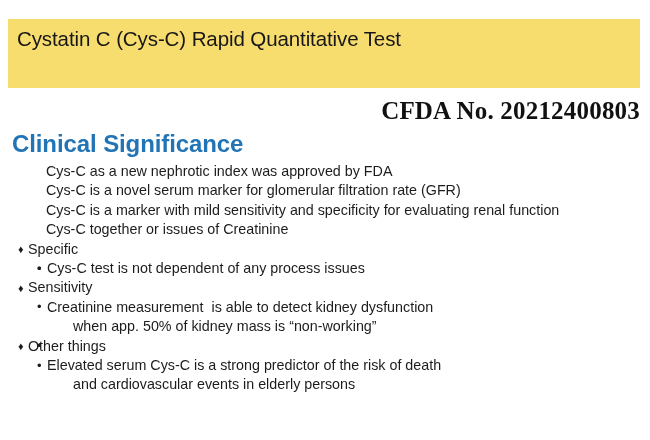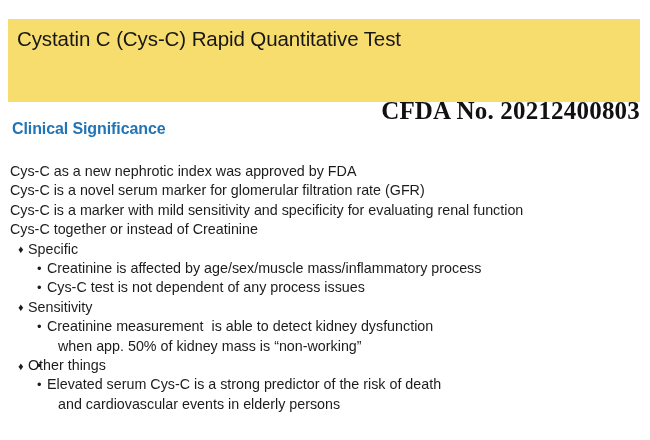--- a/index.html
+++ b/index.html
@@ -16,21 +16,21 @@
     color: #1a1a1a;
     -webkit-font-smoothing: antialiased;
   }
 
   
   .title-banner {
     position: absolute;
     left: 8px;
     top: 19px;
     width: 632px;
-    height: 83px;
+    height: 69px;
     background: #F7DC6E;
     box-sizing: border-box;
     padding: 5px 0 0 9px;
   }
   .title-line {
     font-size: 20.5px;
     line-height: 29px;
     color: #171717;
     white-space: nowrap;
     letter-spacing: -0.1px;
@@ -47,22 +47,22 @@
     line-height: 22px;
     color: #111111;
     white-space: nowrap;
     letter-spacing: 0.2px;
   }
 
   
   .section-heading {
     position: absolute;
     left: 12px;
-    top: 118px;
-    font-size: 16px;
+    top: 133px;
+    font-size: 24px;
     font-weight: bold;
     color: #2274B5;
     line-height: 22px;
     letter-spacing: -0.1px;
   }
 
   
   .content {
     position: absolute;
     left: 0;
@@ -70,24 +70,24 @@
     width: 650px;
   }
   .line {
     font-size: 14.3px;
     line-height: 19.4px;
     color: #1c1c1c;
     white-space: pre;
     position: relative;
   }
   
-  .lvl0 { padding-left: 10px; }
+  .lvl0 { padding-left: 10px; margin-left: 36px; }
   .lvl1 { padding-left: 28px; }
   .lvl2 { padding-left: 47px; }
-  .lvl2-cont { padding-left: 58px; }
+  .lvl2-cont { padding-left: 58px; margin-left: 15px; }
 
   .bullet {
     position: absolute;
     color: #1c1c1c;
   }
   .lvl1 > .bullet {
     left: 18px;
     font-size: 11px;
     top: 0.5px;
   }
@@ -105,23 +105,23 @@
 </div>
 
 <div class="cfda">CFDA No. 20212400803</div>
 
 <div class="section-heading">Clinical Significance</div>
 
 <div class="content" id="body-content">
     <div class="line lvl0"><span>Cys-C as a new nephrotic index was approved by FDA</span></div>
     <div class="line lvl0"><span>Cys-C is a novel serum marker for glomerular filtration rate (GFR)</span></div>
     <div class="line lvl0"><span>Cys-C is a marker with mild sensitivity and specificity for evaluating renal function</span></div>
-    <div class="line lvl0"><span>Cys-C together or instead of Creatinine</span></div>
+    <div class="line lvl0"><span>Cys-C together or issues of Creatinine</span></div>
     <div class="line lvl1"><span class="bullet">♦</span><span>Specific</span></div>
-    <div class="line lvl2"><span class="bullet">•</span><span>Creatinine is affected by age/sex/muscle mass/inflammatory process</span></div>
+    <div class="line lvl2"><span class="bullet">•</span></div>
     <div class="line lvl2"><span class="bullet">•</span><span>Cys-C test is not dependent of any process issues</span></div>
     <div class="line lvl1"><span class="bullet">♦</span><span>Sensitivity</span></div>
     <div class="line lvl2"><span class="bullet">•</span><span>Creatinine measurement  is able to detect kidney dysfunction</span></div>
     <div class="line lvl2-cont"><span>when app. 50% of kidney mass is “non-working”</span></div>
     <div class="line lvl2"><span class="bullet">•</span></div>
     <div class="line lvl1"><span class="bullet">♦</span><span>Other things</span></div>
     <div class="line lvl2"><span class="bullet">•</span><span>Elevated serum Cys-C is a strong predictor of the risk of death</span></div>
     <div class="line lvl2-cont"><span>and cardiovascular events in elderly persons</span></div>
   </div>
 

